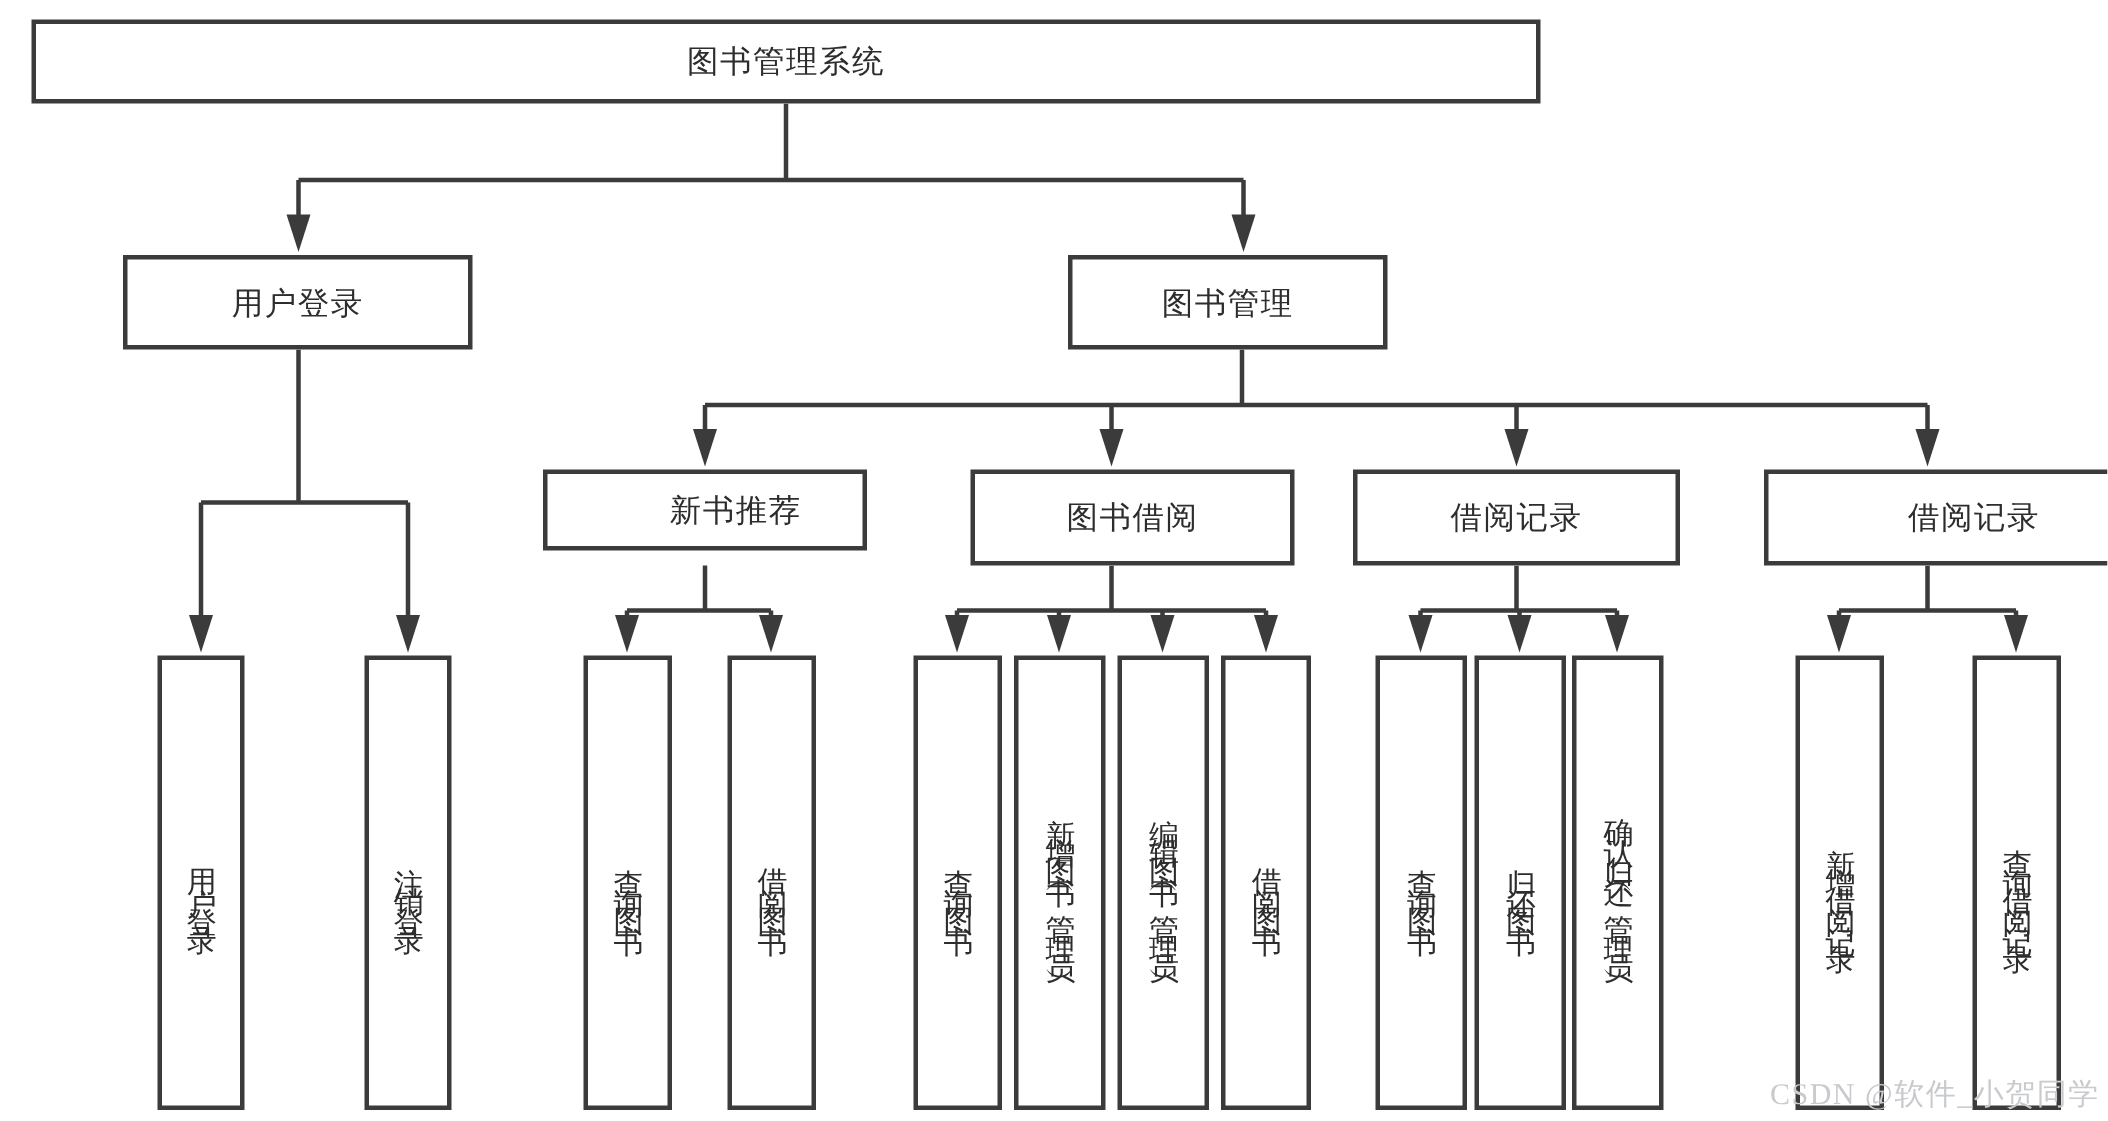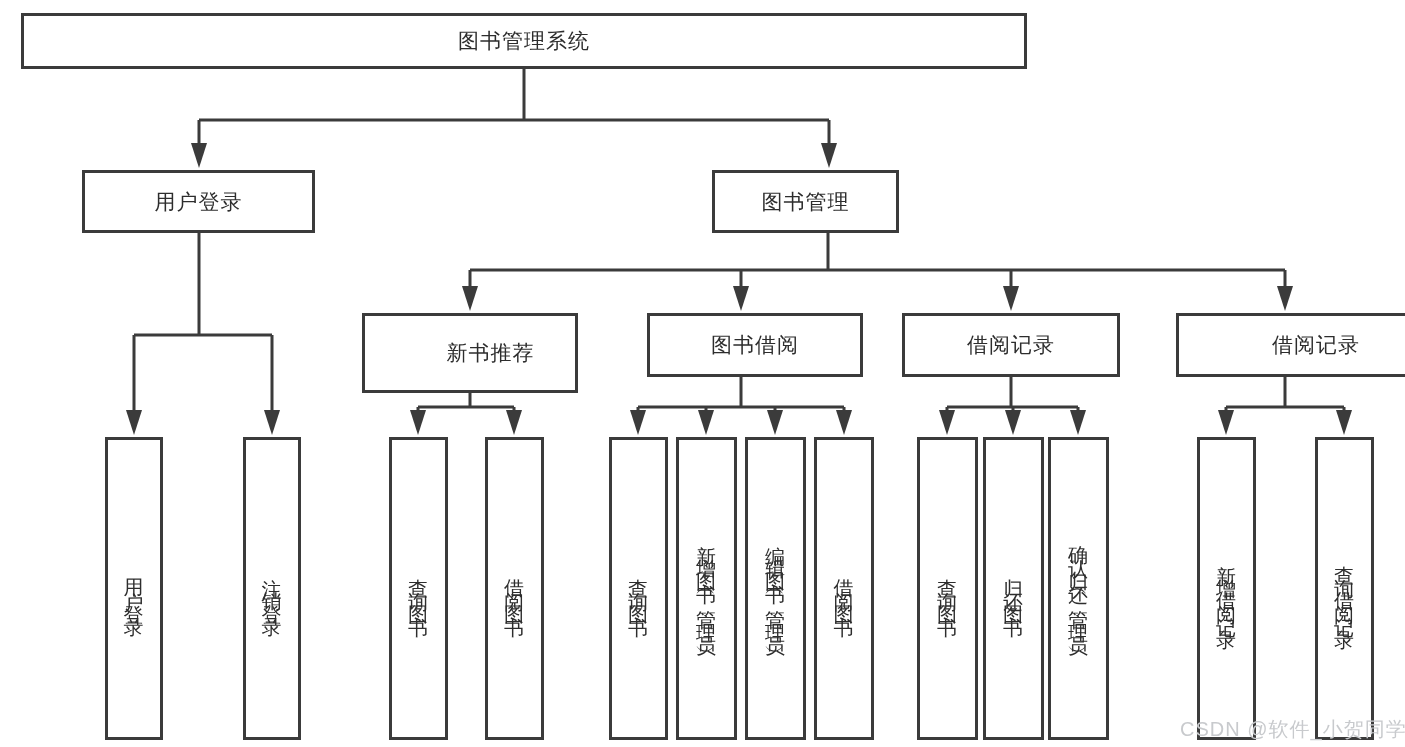--- a/index.html
+++ b/index.html
@@ -7,21 +7,21 @@
     --border:#3b3b3b;
     --text:#2d2d2d;
     --bg:#ffffff;
     --watermark:#c8cacd;
   }
   html,body{margin:0;padding:0;background:var(--bg);}
   .canvas{
     position:relative;
     width:1405px;height:747px;
     background:var(--bg);
-    font-family:Liberation Sans, sans-serif;
+    font-family:Liberation Serif, serif;
     color:var(--text);
     overflow:hidden;
   }
   svg.connectors{position:absolute;left:0;top:0;width:1405px;height:747px;}
   svg.connectors path{stroke:var(--line);stroke-width:3;fill:none;}
   svg.connectors polygon{fill:var(--line);stroke:none;}
   .node{
     position:absolute;
     box-sizing:border-box;
     border:3px solid var(--border);
@@ -97,23 +97,23 @@
     <g>
       <path d="M1285,377 V407 M1226,407 H1344 M1226,407 V414 M1344,407 V414"></path>
       <polygon points="1218,410 1234,410 1226,435"></polygon>
       <polygon points="1336,410 1352,410 1344,435"></polygon>
     </g>
   </svg>
 
   <div class="node" style="left:21px;top:13px;width:1006px;height:56px;">图书管理系统</div>
 
   <div class="node" style="left:82px;top:170px;width:233px;height:63px;">用户登录</div>
-  <div class="node" style="left:712px;top:170px;width:187px;height:63px;">图书管理</div>
+  <div class="node" style="left:712px;top:170px;width:213px;height:63px;">图书管理</div>
 
-  <div class="node" style="left:362px;top:313px;width:216px;height:80px;padding-left:41px;">新书推荐</div>
+  <div class="node" style="left:362px;top:313px;width:216px;height:54px;padding-left:41px;">新书推荐</div>
   <div class="node" style="left:633px;top:313px;width:216px;height:64px;margin-left:14px;">图书借阅</div>
   <div class="node" style="left:902px;top:313px;width:218px;height:64px;">借阅记录</div>
   <div class="node" style="left:1176px;top:313px;width:236px;height:64px;padding-left:44px;">借阅记录</div>
 
   <div class="leaf" style="left:105px;top:437px;width:58px;height:303px;">
     <span class="vtext">用户登录</span>
   </div>
   <div class="leaf" style="left:243px;top:437px;width:58px;height:303px;">
     <span class="vtext">注销登录</span>
   </div>

